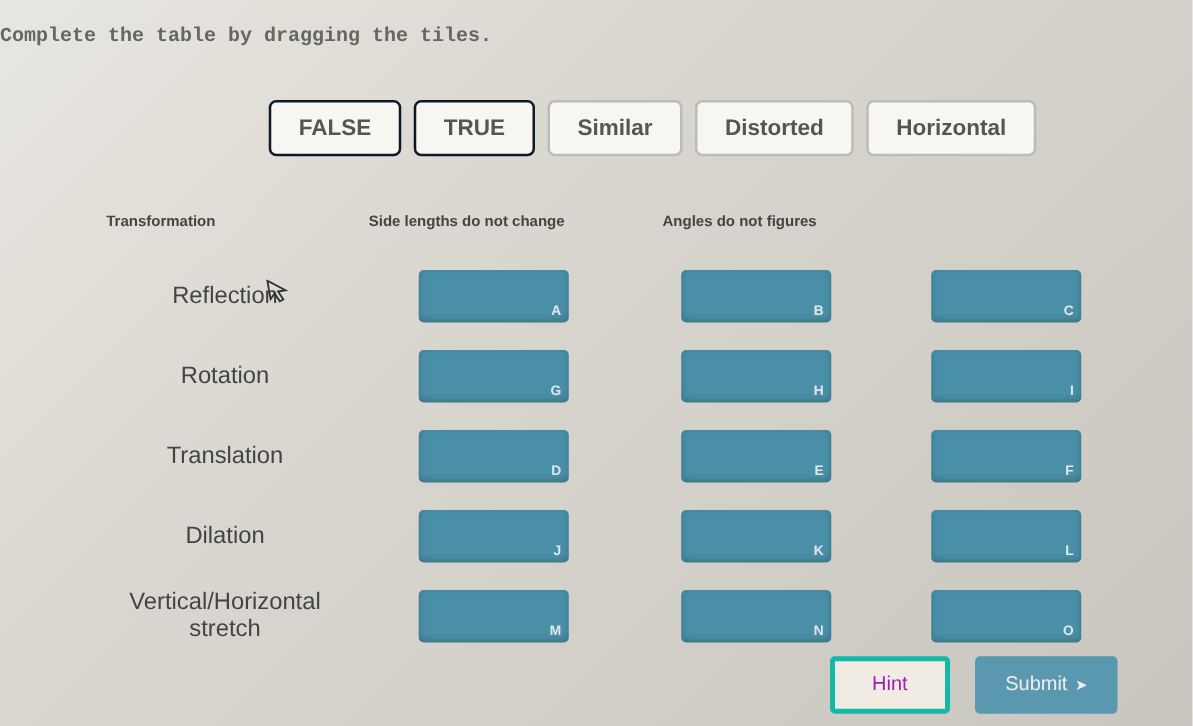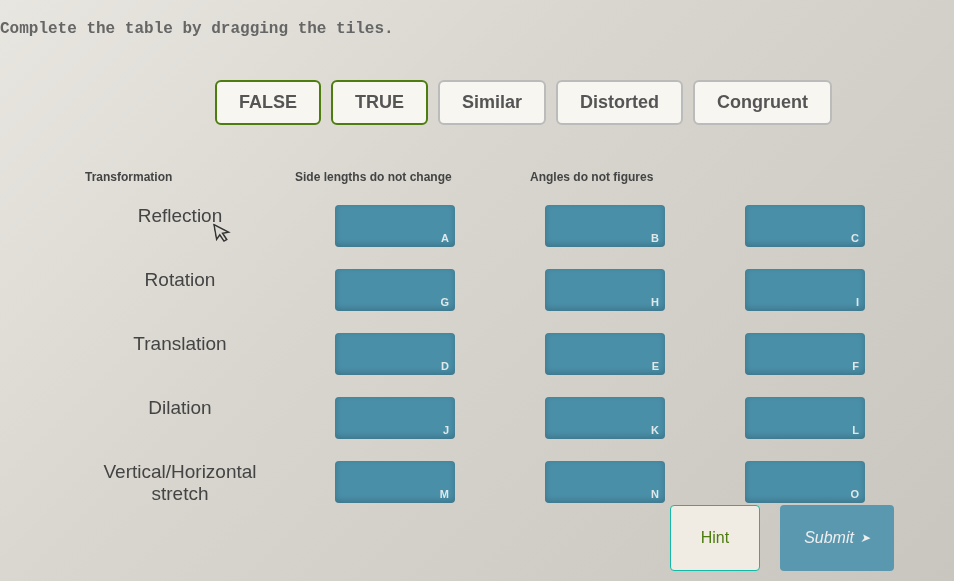--- a/index.html
+++ b/index.html
@@ -24,21 +24,21 @@
     .tiles-row {
       position: absolute;
       top: 80px;
       left: 215px;
       display: flex;
       gap: 10px;
     }
     .tile {
       padding: 10px 22px;
       background: #f8f6f0;
-      border: 2px solid #4d7c0f;
+      border: 2px solid #0f172a;
       border-radius: 6px;
       font-size: 18px;
       font-weight: bold;
       color: #555;
       cursor: grab;
     }
     .tile.plain { border-color: #bbb; }
     .headers-row {
       position: absolute;
       top: 170px;
@@ -54,21 +54,21 @@
     .col-angles { width: 200px; }
     .col-result { width: 200px; }
     .table-area {
       position: absolute;
       top: 205px;
       left: 85px;
       width: 850px;
     }
     .row {
       display: flex;
-      align-items: flex-start;
+      align-items: center;
       height: 64px;
     }
     .row-label {
       width: 210px;
       font-size: 19px;
       color: #444;
       text-align: center;
       padding-right: 20px;
     }
     .drop-cell {
@@ -106,55 +106,54 @@
     .footer {
       position: absolute;
       bottom: 10px;
       right: 60px;
       display: flex;
       gap: 20px;
     }
     .hint-btn {
       padding: 10px 30px;
       background: #f0ece4;
-      border: 1px solid #14b8a6;
+      border: 4px solid #14b8a6;
       border-radius: 4px;
       font-size: 16px;
-      color: #4d7c0f;
+      color: #a21caf;
       cursor: pointer;
     }
     .submit-btn {
-      padding: 24px 24px;
+      padding: 4px 24px;
       background: #5a98b0;
       border: none;
       border-radius: 4px;
       font-size: 16px;
       color: #eee;
       cursor: pointer;
       display: flex;
       align-items: center;
       gap: 6px;
-      font-style: italic;
     }
     .submit-btn::after {
       content: "➤";
       font-size: 12px;
     }
   </style>
 </head>
 <body>
 
 <div class="instruction">Complete the table by dragging the tiles.</div>
 
 <div class="tiles-row">
   <div class="tile">FALSE</div>
   <div class="tile">TRUE</div>
   <div class="tile plain">Similar</div>
   <div class="tile plain">Distorted</div>
-  <div class="tile plain">Congruent</div>
+  <div class="tile plain">Horizontal</div>
 </div>
 
 <div class="headers-row">
   <div class="col-transform">Transformation</div>
   <div class="col-side">Side lengths do not change</div>
   <div class="col-angles">Angles do not figures</div>
 </div>
 
 <div class="table-area">
   <div class="row">

